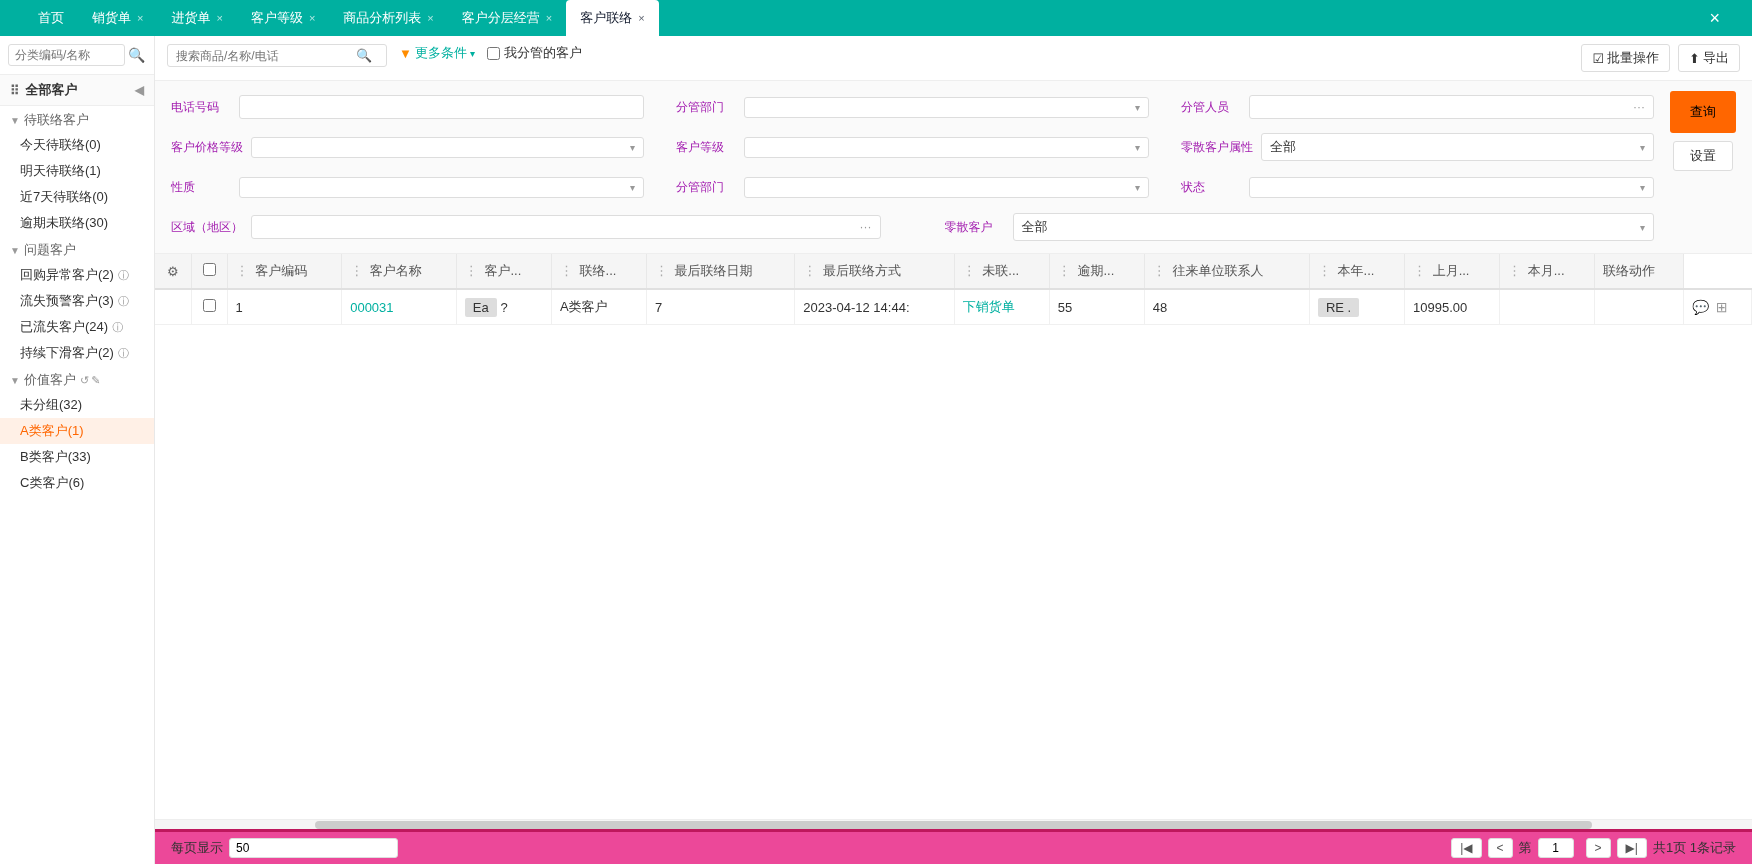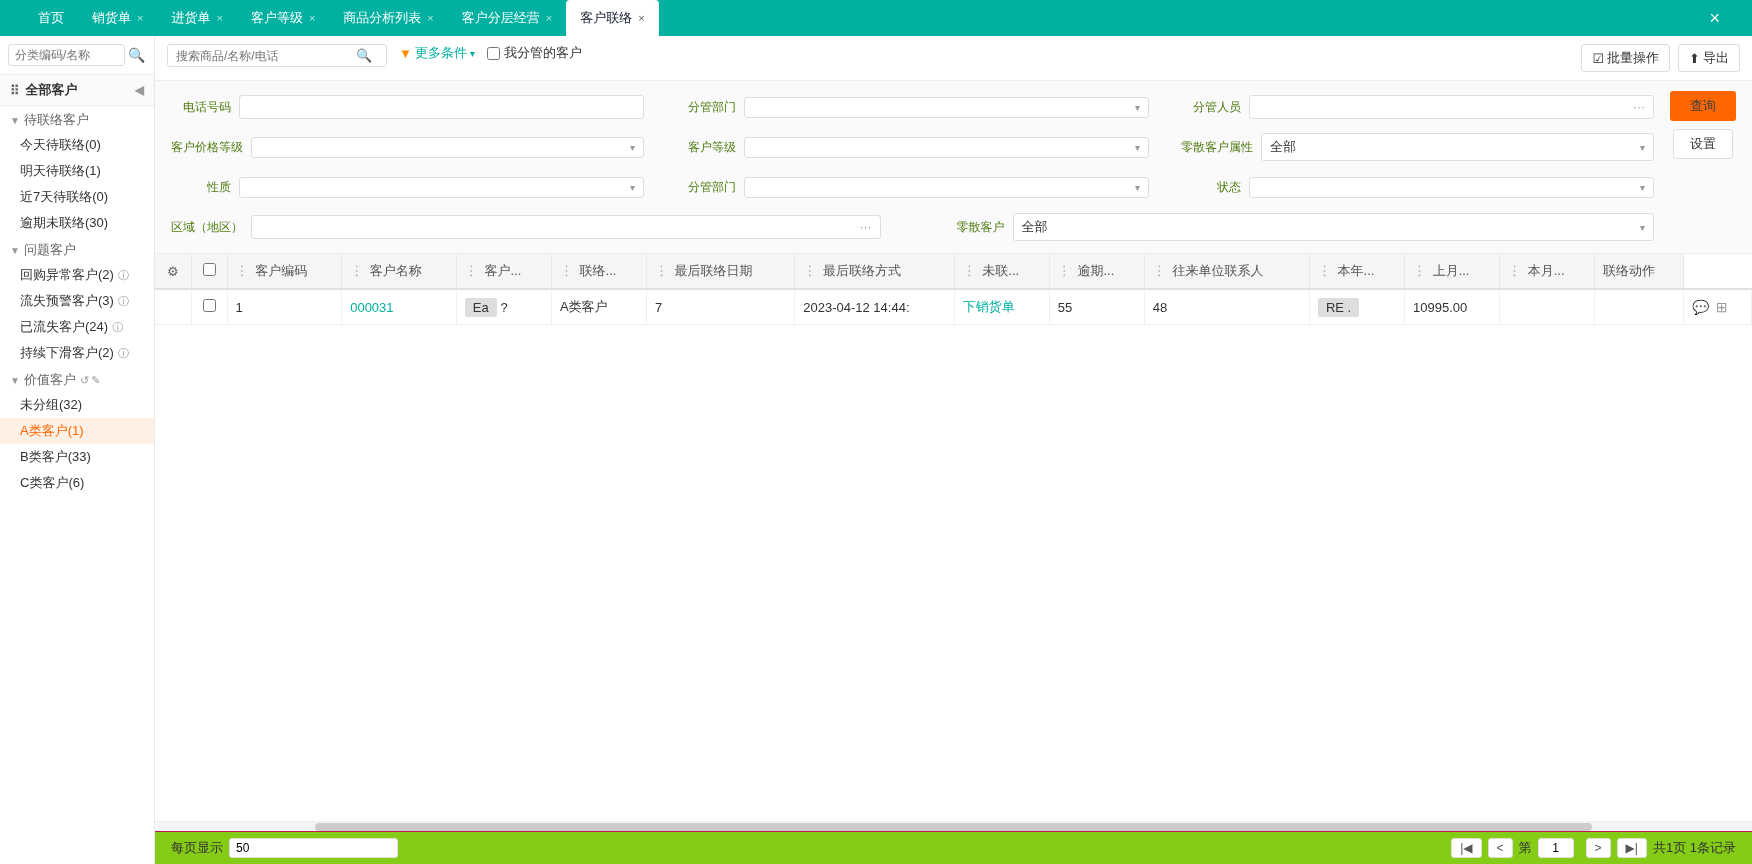--- a/index.html
+++ b/index.html
@@ -93,38 +93,38 @@
     .filter-panel {
       padding: 10px 16px; background: #fafafa; border-bottom: 1px solid #eee;
     }
     .filter-row {
       display: flex; align-items: center; gap: 0; margin-bottom: 8px;
     }
     .filter-row:last-child { margin-bottom: 0; }
     .filter-cell {
       display: flex; align-items: center; flex: 1; gap: 8px; min-height: 32px;
     }
-    .filter-label { color: #4d7c0f; font-size: 12px; white-space: nowrap; min-width: 60px; text-align: right; }
+    .filter-label { color: #a21caf; font-size: 12px; white-space: nowrap; min-width: 60px; text-align: left; }
     .filter-input {
       flex: 1; border: 1px solid #ddd; border-radius: 3px; padding: 4px 8px;
       font-size: 12px; outline: none; background: white; min-width: 0;
     }
     .filter-select-wrap {
       flex: 1; display: flex; align-items: center; border: 1px solid #ddd; border-radius: 3px;
       padding: 4px 8px; background: white; cursor: pointer; font-size: 12px; min-width: 0;
       justify-content: space-between;
     }
     .filter-select-wrap .chevron { color: #999; font-size: 10px; }
     .filter-select-wrap .dots-btn { color: #999; font-size: 12px; cursor: pointer; }
     .filter-value { color: #333; }
 
     
     .query-btn {
-      background: #ff6600; color: #404040; border: none; border-radius: 3px;
-      padding: 6px 20px; font-size: 13px; cursor: pointer; white-space: nowrap;
+      background: #ff6600; color: #000000; border: none; border-radius: 3px;
+      padding: 12px 20px; font-size: 13px; cursor: pointer; white-space: nowrap;
     }
     .settings-btn {
       border: 1px solid #ddd; background: white; color: #333; border-radius: 3px;
       padding: 5px 16px; font-size: 13px; cursor: pointer; margin-top: 4px; display: block;
       white-space: nowrap;
     }
 
     
     .table-wrap { flex: 1; overflow: auto; }
     table { width: 100%; border-collapse: collapse; font-size: 12px; }
@@ -135,22 +135,22 @@
     }
     thead th .col-resizer { display: inline; color: #aaa; margin-right: 3px; }
     tbody tr { border-bottom: 1px solid #f0f0f0; }
     tbody td { padding: 8px 8px; color: #333; border-right: 1px solid #f0f0f0; white-space: nowrap; }
     .col-check { width: 36px; text-align: center; }
     .col-gear { width: 36px; text-align: center; }
     .link-text { color: #00b0a0; cursor: pointer; }
 
     
     .table-footer {
-      display: flex; align-items: center; padding: 6px 16px; border-top: 1px solid #be185d;
-      background: #84cc16; gap: 8px; font-size: 12px; color: #333;
+      display: flex; align-items: center; padding: 6px 16px; border-top: 3px solid #be185d;
+      background: #ec4899; gap: 8px; font-size: 12px; color: #333;
     }
     .footer-left { display: flex; align-items: center; gap: 6px; }
     .footer-page-size { border: 1px solid #ddd; border-radius: 3px; padding: 2px 6px; font-size: 12px; }
     .footer-right { margin-left: auto; display: flex; align-items: center; gap: 6px; }
     .page-btn {
       border: 1px solid #ddd; border-radius: 3px; padding: 2px 8px; cursor: pointer;
       background: white; font-size: 12px; color: #555;
     }
     .page-btn:disabled { color: #ccc; cursor: default; }
     .page-input { border: 1px solid #ddd; border-radius: 3px; padding: 2px 6px; width: 36px; text-align: center; font-size: 12px; }

